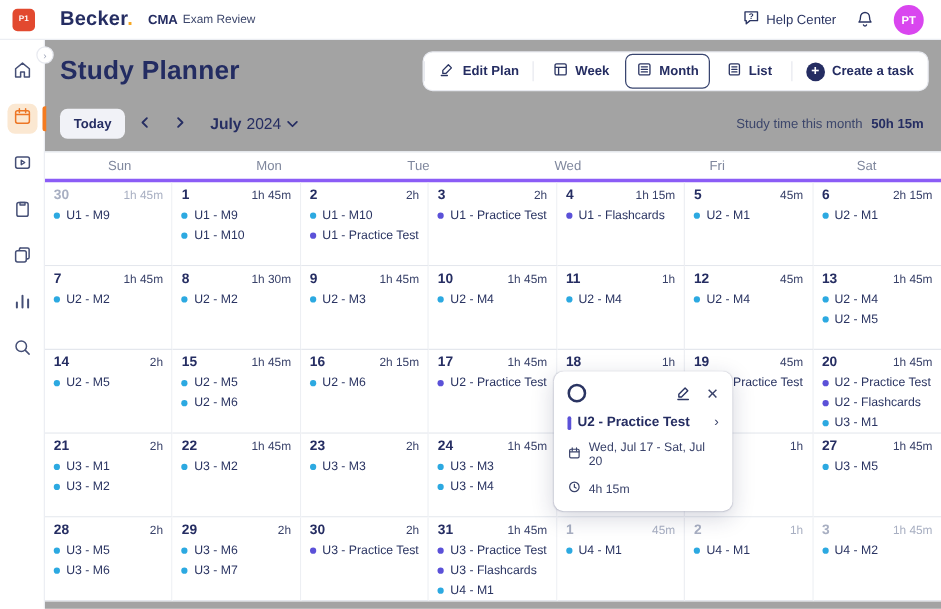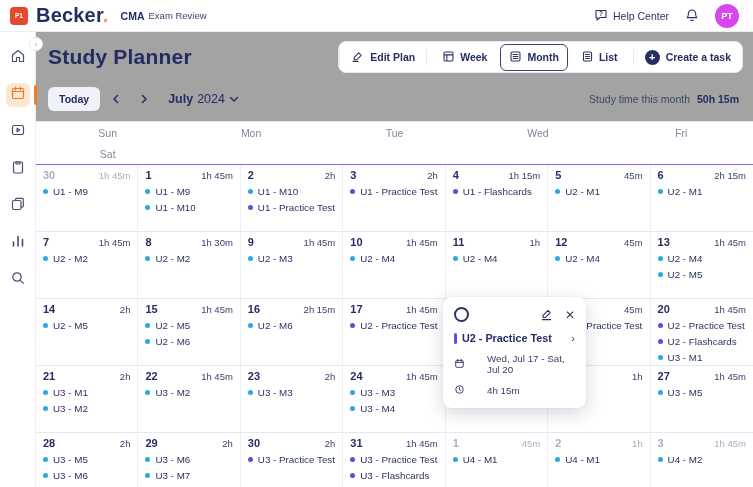--- a/index.html
+++ b/index.html
@@ -4,21 +4,21 @@
 <style>
   * { margin:0; padding:0; box-sizing:border-box; }
   html,body { width:753px; height:487px; overflow:hidden; background:#fff;
     font-family:"Liberation Sans", sans-serif; color:#252D62; }
 
   
   .topbar { height:32px; display:flex; align-items:center; padding:0 14px 0 10px;
     background:#fff; border-bottom:1px solid #ECEEF3; position:relative; z-index:5; }
   .logo-badge { width:18px; height:18px; background:#E2492F; border-radius:4px; color:#fff;
     font-size:6.5px; font-weight:bold; display:flex; align-items:center; justify-content:center; }
-  .brand { font-size:20px; font-weight:bold; letter-spacing:.2px; margin-left:8px; color:#252D62; }
+  .brand { font-size:16px; font-weight:bold; letter-spacing:.2px; margin-left:20px; color:#252D62; }
   .brand-dot { color:#F7A823; font-weight:bold; }
   .product { font-size:10.5px; font-weight:bold; margin-left:12px; }
   .product-suffix { font-size:9.5px; font-weight:normal; color:#3C466B; margin-left:4px; }
   .topbar-spacer { flex:1; }
   .help { display:flex; align-items:center; gap:5px; font-size:10.5px; color:#2A3462; cursor:pointer; }
   .bell { margin-left:16px; cursor:pointer; display:flex; }
   .avatar { width:24px; height:24px; border-radius:50%; background:#d946ef; color:#fff;
     font-size:9px; font-weight:bold; display:flex; align-items:center; justify-content:center; margin-left:16px; }
 
   
@@ -59,21 +59,21 @@
   .today-btn { background:#F1F2F7; border-radius:6px; padding:6px 11px; font-size:10.5px;
     font-weight:bold; color:#252D62; cursor:pointer; }
   .nav-arrow { padding:4px 7px; cursor:pointer; display:flex; align-items:center; }
   .month-label { font-size:12.5px; margin-left:8px; display:flex; align-items:center; gap:4px; cursor:pointer; }
   .month-bold { font-weight:bold; }
   .study-time { margin-left:auto; font-size:10.5px; color:#3C466B; }
   .study-time b { color:#252D62; margin-left:4px; }
 
   
   .calendar { background:#fff; border-top:1px solid #E4E7ED; }
-  .weekdays { display:grid; grid-template-columns:repeat(5,1fr); border-bottom:1px solid #8b5cf6; }
+  .weekdays { display:grid; grid-template-columns:repeat(6,1fr); border-bottom:3px solid #8b5cf6; }
   .weekday { text-align:center; font-size:10.5px; color:#7F879D; padding:5px 0 4px; }
   .weekday.today { color:#252D62; font-weight:bold; }
   .grid { display:grid; grid-template-columns:repeat(7,1fr); grid-auto-rows:67px; }
   .cell { border-right:1px solid #EDEFF3; border-bottom:1px solid #E4E7ED; padding:4px 7px 2px;
     overflow:hidden; background:#fff; }
   .cell:nth-child(7n) { border-right:none; }
   .cell-head { display:flex; justify-content:space-between; align-items:baseline; }
   .date { font-size:11px; font-weight:bold; color:#252D62; }
   .time { font-size:9.5px; color:#39426A; }
   .muted { color:#A8AFC2 !important; }
@@ -88,21 +88,21 @@
     border-radius:8px; box-shadow:0 5px 18px rgba(25,35,80,.18), 0 0 1px rgba(25,35,80,.2);
     padding:10px 11px 11px; z-index:10; }
   .popup-row1 { display:flex; align-items:center; }
   .check-circle { width:15px; height:15px; border:2px solid #2A3462; border-radius:50%; cursor:pointer; }
   .popup-edit { margin-left:auto; cursor:pointer; display:flex; }
   .popup-close { margin-left:12px; font-size:12px; color:#39426A; cursor:pointer; line-height:1; }
   .popup-row2 { display:flex; align-items:center; margin-top:10px; }
   .title-bar { width:3px; height:11px; background:#5B51D8; border-radius:2px; margin-right:5px; }
   .popup-title { font-size:10.8px; font-weight:bold; color:#252D62; }
   .popup-chevron { margin-left:auto; font-size:11px; color:#39426A; cursor:pointer; line-height:1; }
-  .popup-meta { display:flex; align-items:center; gap:22px; margin-top:9px; font-size:9.8px; color:#39426A; }
+  .popup-meta { display:flex; align-items:center; gap:6px; margin-top:9px; font-size:9.8px; color:#39426A; }
 </style>
 </head>
 <body>
 
 <div class="topbar">
   <div class="logo-badge">P1</div>
   <div class="brand"><span>Becker</span><span class="brand-dot">.</span></div>
   <span class="product">CMA</span>
   <span class="product-suffix">Exam Review</span>
   <div class="topbar-spacer"></div>

